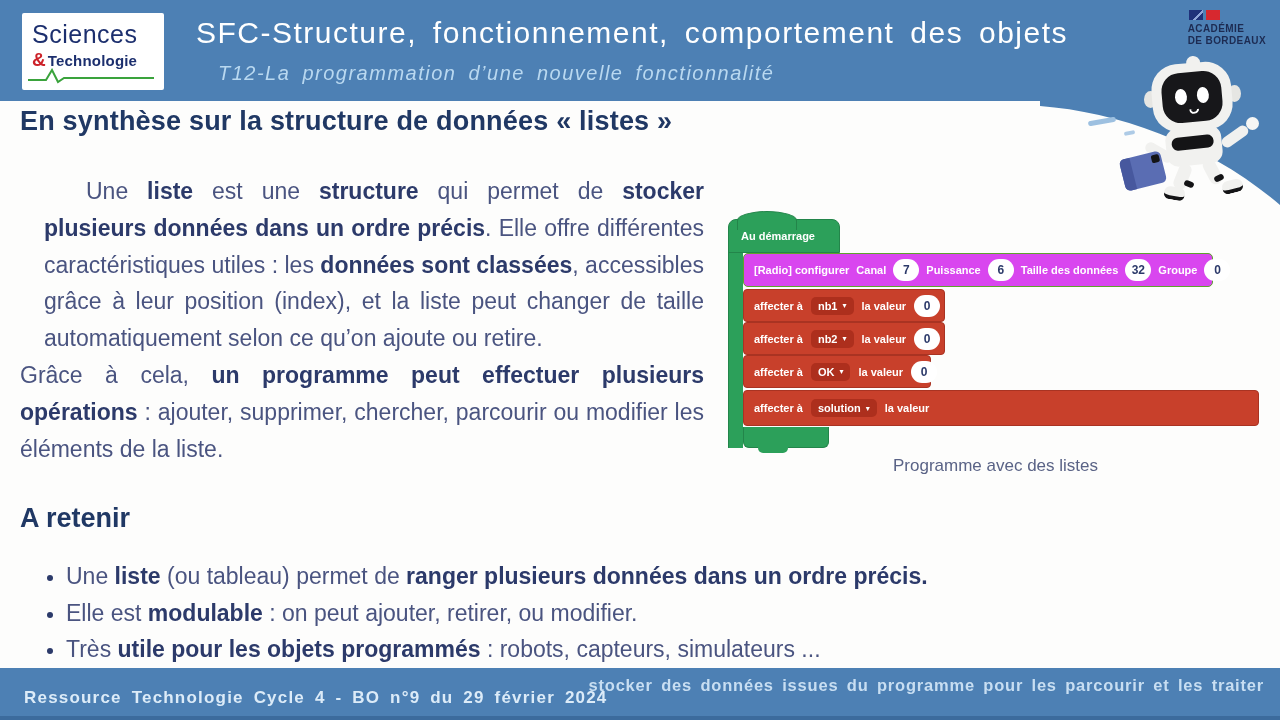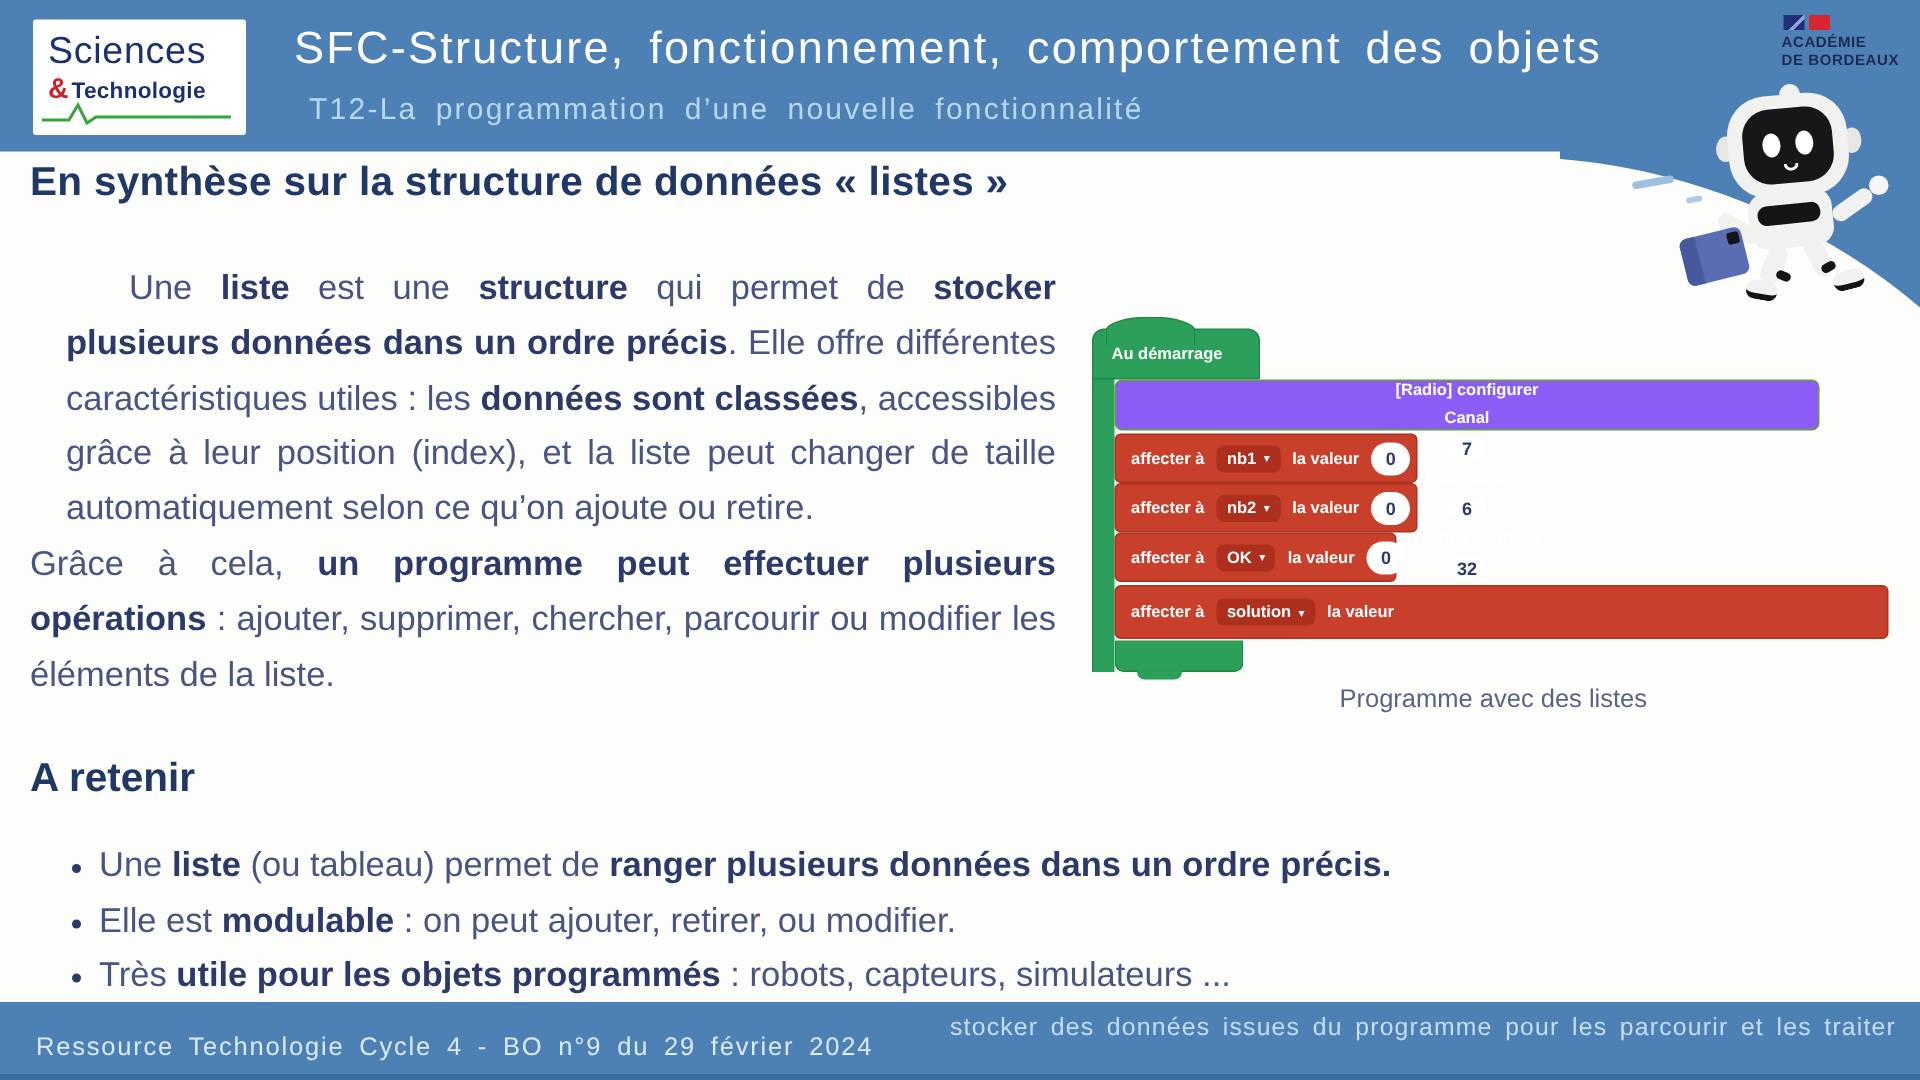--- a/index.html
+++ b/index.html
@@ -10,21 +10,21 @@
   
   .header { position:absolute; top:0; left:0; width:1280px; height:101px; background:#4d80b4; z-index:3; }
   .logo-box { position:absolute; left:22px; top:13px; width:142px; height:77px; background:#fff; border-radius:2px; padding:8px 6px 4px 10px; }
   .logo-line1 { color:#1c2f6e; font-weight:normal; font-size:25px; letter-spacing:0.5px; line-height:26px; }
   .logo-line2 { display:flex; align-items:center; margin-top:2px; }
   .logo-amp { color:#cc2229; font-weight:bold; font-size:19px; margin-right:2px; }
   .logo-tech { color:#1c2f6e; font-weight:bold; font-size:15px; letter-spacing:0.2px; }
   .logo-ecg { position:absolute; left:6px; bottom:6px; }
   .title-block { position:absolute; left:196px; top:16px; width:980px; }
   .main-title { color:#ffffff; font-size:30px; letter-spacing:1.5px; word-spacing:6px; font-weight:500; white-space:nowrap; }
-  .sub-title { color:#b9d8f0; font-size:20px; letter-spacing:1.5px; word-spacing:5px; margin-top:12px; margin-left:10px; white-space:nowrap; }
+  .sub-title { color:#b9d8f0; font-size:20px; letter-spacing:1.5px; word-spacing:5px; margin-top:12px; margin-left:22px; white-space:nowrap;font-style:italic; }
   .academy { position:absolute; right:14px; top:10px; z-index:4; }
   .flags { display:flex; gap:3px; margin-left:1px; margin-bottom:3px; }
   .flag-b { width:14px; height:10px; background:linear-gradient(135deg,#20317a 55%,#8fa4d8 55%,#8fa4d8 70%,#20317a 70%); }
   .flag-r { width:14px; height:10px; background:#d7282f; }
   .academy-text { color:#1d2b52; font-weight:bold; font-size:10px; line-height:12px; letter-spacing:0.4px; }
 
   
   .corner-blob { position:absolute; top:100px; right:0; z-index:1; }
   .dash1 { position:absolute; left:1088px; top:119px; width:28px; height:5px; background:#9dc0e0; border-radius:3px; transform:rotate(-10deg); z-index:2; }
   .dash2 { position:absolute; left:1124px; top:131px; width:11px; height:4px; background:#aecbe6; border-radius:2px; transform:rotate(-10deg); z-index:2; }
@@ -65,36 +65,36 @@
 
   
   .figure { position:absolute; left:728px; top:205px; width:535px; height:250px; z-index:2; }
   .figure div { position:absolute; }
   .blk-txt { color:#fff; font-weight:bold; font-size:11px; white-space:nowrap; }
   .hat { left:0; top:14px; width:112px; height:34px; background:#2ca05a; border:1px solid #23854a; border-radius:8px 8px 0 0; display:flex; align-items:center; padding-left:12px; }
   .hat::before { content:""; position:absolute; left:8px; top:-9px; width:58px; height:18px; background:#2ca05a; border:1px solid #23854a; border-bottom:none; border-radius:50% 50% 0 0; }
   .spine { left:0; top:46px; width:15px; height:197px; background:#2ca05a; border-left:1px solid #23854a; }
   .foot { left:15px; top:222px; width:86px; height:21px; background:#2ca05a; border:1px solid #23854a; border-top:none; border-radius:0 0 6px 6px; }
   .foot::after { content:""; position:absolute; left:14px; bottom:-6px; width:30px; height:6px; background:#2ca05a; border-radius:0 0 5px 5px; }
-  .radio { left:15px; top:48px; width:470px; height:34px; background:#8b5cf6; border:1px solid #5ea32e; border-radius:5px; display:flex; align-items:center; gap:7px; padding:0 10px;flex-direction:column; }
+  .radio { left:15px; top:48px; width:470px; height:34px; background:#d946ef; border:1px solid #5ea32e; border-radius:5px; display:flex; align-items:center; gap:7px; padding:0 10px; }
   .oval { background:#fff; color:#2c3a6a; font-weight:bold; font-size:12px; min-width:26px; height:22px; border-radius:12px; display:flex; align-items:center; justify-content:center; padding:0 5px; position:static !important; }
   .vblock { background:#c8402b; border:1px solid #a93322; display:flex; align-items:center; gap:8px; padding:0 10px; height:33px; border-radius:4px; }
   .v1 { left:15px; top:84px; width:202px; }
   .v2 { left:15px; top:117px; width:202px; }
   .v3 { left:15px; top:150px; width:188px; }
   .v4 { left:15px; top:185px; width:516px; height:36px; }
   .drop { background:#ad2f1d; border-radius:5px; padding:3px 7px; display:flex; align-items:center; gap:5px; position:static !important; }
   .caret { font-size:8px; color:#fff; }
   .listblk { background:#e2853b; border:1px solid #c96f28; border-radius:7px; height:28px; display:flex; align-items:center; gap:6px; padding:0 10px; position:static !important; }
   .pm { width:17px; height:17px; border-radius:50%; background:#ef9f3c; border:2px solid #fff; color:#fff; font-weight:bold; font-size:12px; line-height:13px; display:flex; align-items:center; justify-content:center; position:static !important; }
   .item { background:#fff; color:#2c3a6a; font-weight:bold; font-size:12px; width:23px; height:23px; border-radius:50%; display:flex; align-items:center; justify-content:center; position:static !important; }
   .caption { position:absolute; left:728px; top:456px; width:535px; text-align:center; color:#5a6386; font-size:17px; z-index:2; }
 
   
-  .footer { position:absolute; left:0; top:668px; width:1280px; height:52px; background:#4d80b4; z-index:3; }
+  .footer { position:absolute; left:0; top:668px; width:1280px; height:52px; background:#4d80b4; z-index:3;font-weight:bold; }
   .footer::after { content:""; position:absolute; bottom:0; left:0; width:100%; height:4px; background:#3c6b9d; }
   .f-left { position:absolute; left:24px; top:20px; color:#dcebf8; font-size:17px; letter-spacing:1.2px; word-spacing:4px; white-space:nowrap; }
   .f-right { position:absolute; right:16px; top:5px; text-align:right; color:#c8def2; font-size:16.5px; line-height:24.5px; letter-spacing:0.8px; word-spacing:3px; }
 </style>
 </head>
 <body>
 
 <div class="slide">
 
   <div class="header">

